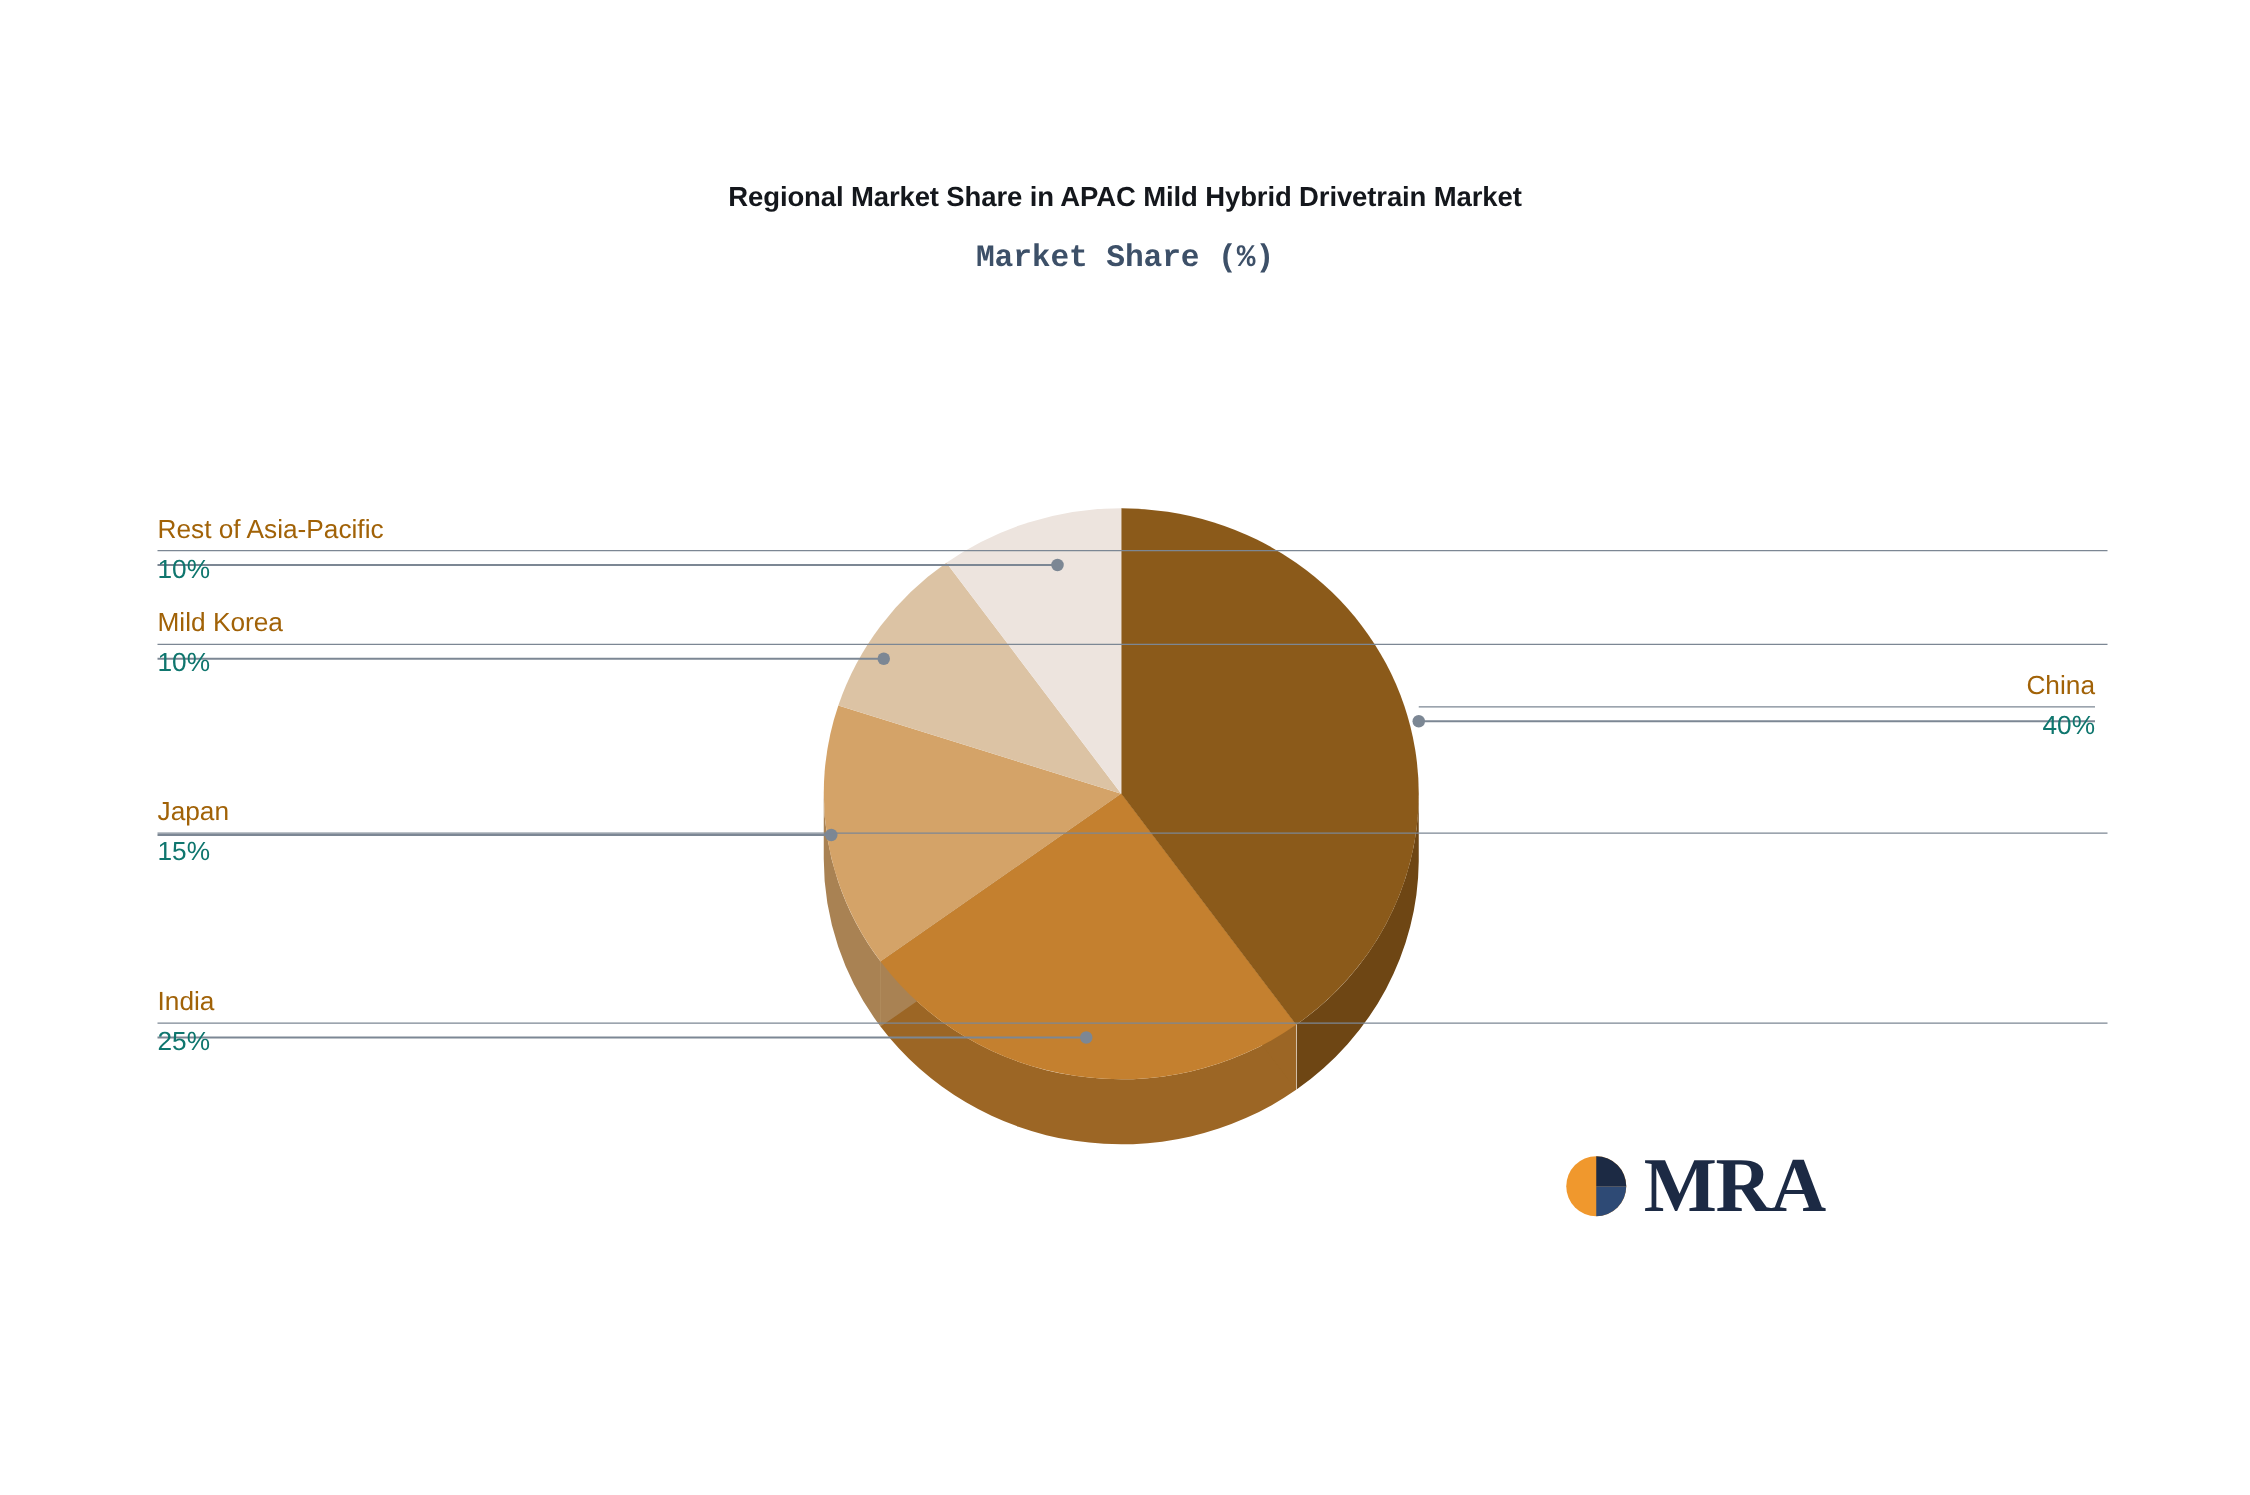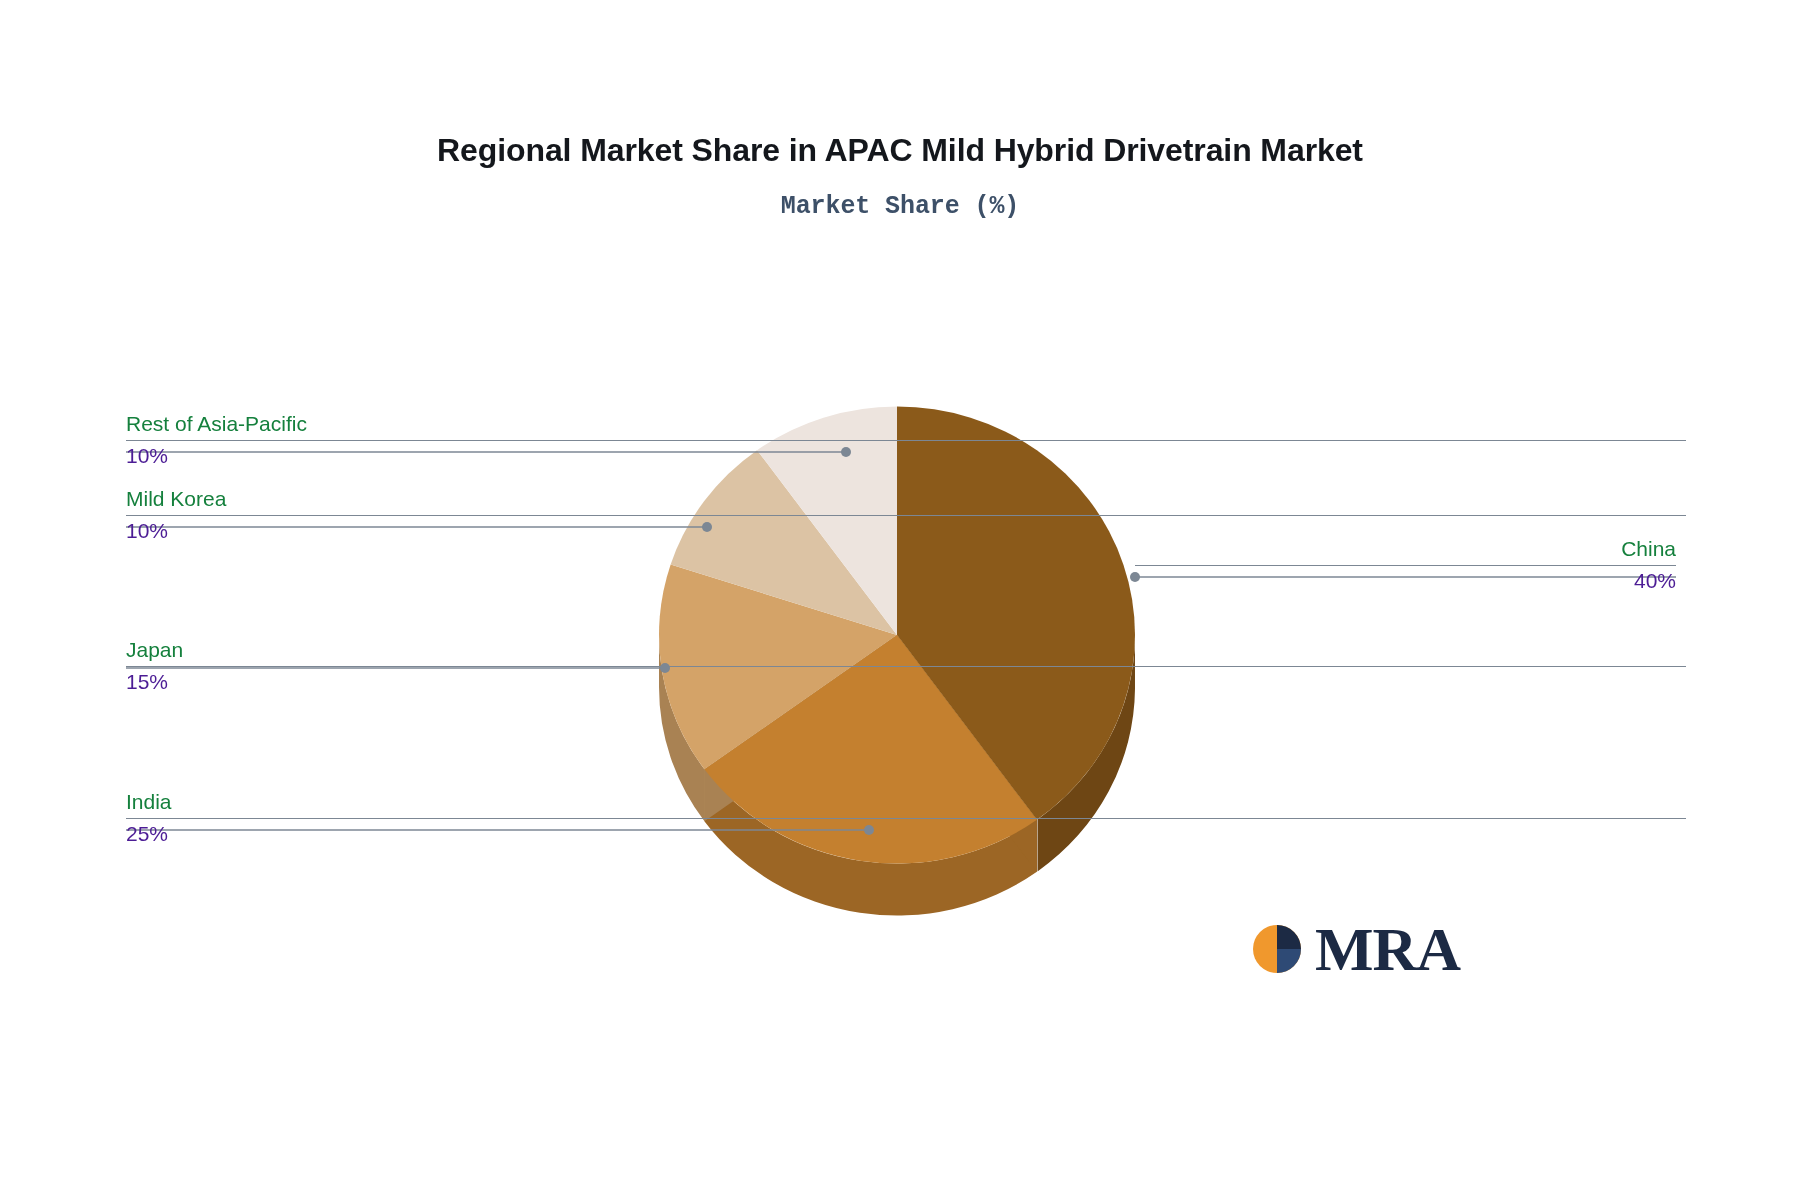--- a/index.html
+++ b/index.html
@@ -11,23 +11,23 @@
     overflow: hidden;
   }
   #canvas {
     position: relative;
     width: 1800px; height: 1196px;
     background: #ffffff;
   }
   
   #chart-title {
     position: absolute;
-    top: 132px; left: 0; width: 1800px;
+    top: 145px; left: 0; width: 1800px;
     text-align: center;
-    font-size: 32px;
+    font-size: 22px;
     font-weight: bold;
     color: #14171c;
     letter-spacing: -0.1px;
     white-space: nowrap;
   }
   #chart-subtitle {
     position: absolute;
     top: 192px; left: 0; width: 1800px;
     text-align: center;
     font-size: 25px;
@@ -45,32 +45,32 @@
   }
   #pie-svg { display: block; }
 
   
   .callout {
     position: absolute;
     font-family: "Liberation Sans", sans-serif;
   }
   .callout .cat {
     font-size: 21px;
-    color: #15803d;
+    color: #a16207;
     line-height: 26px;
     white-space: nowrap;
   }
   .callout .rule {
     height: 0;
     border-top: 1.5px solid #7c8794;
     margin: 3px 0 2px 0;
   }
   .callout .val {
     font-size: 21px;
-    color: #4c1d95;
+    color: #0f766e;
     line-height: 26px;
     white-space: nowrap;
   }
   .callout.left { text-align: left; }
   .callout.right { text-align: right; }
 
   
   #logo {
     position: absolute;
     right: 340px;

